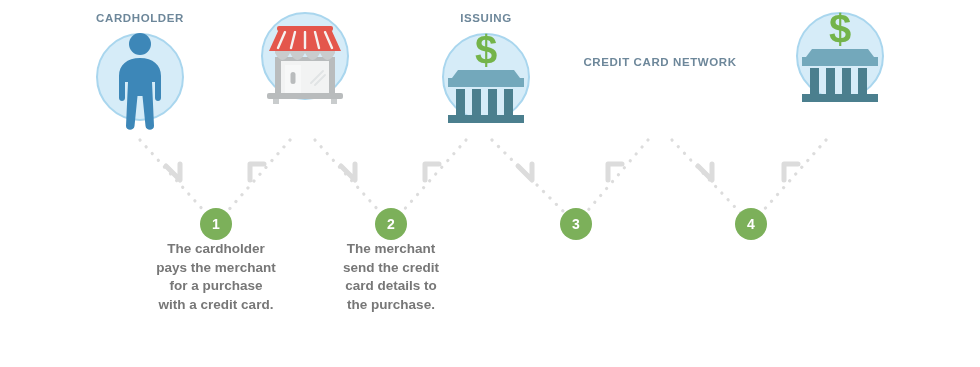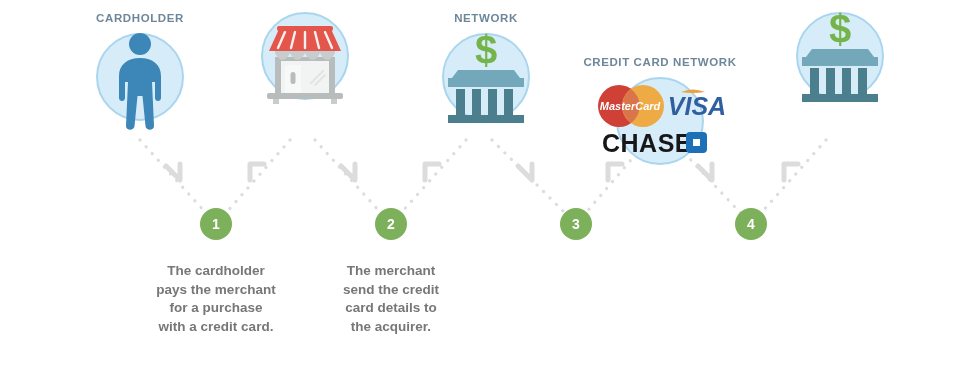--- a/index.html
+++ b/index.html
@@ -78,21 +78,20 @@
     margin: 0 auto;
     border-radius: 50%;
     background: #7cb05a;
     color: #ffffff;
     font-size: 14px;
     font-weight: bold;
     line-height: 32px;
     text-align: center;
   }
   .step-text {
-    margin-top: 22px;
     font-size: 13.5px;
     font-weight: bold;
     line-height: 18.5px;
     color: #777777;
     white-space: pre-line;
   }
 
   
   .brands {
     position: absolute;
@@ -181,61 +180,39 @@
         <rect x="32" y="25" width="56" height="5" rx="2" fill="#e4564c"></rect>
 
         <rect x="22" y="92" width="76" height="6" rx="2" fill="#b9bcbd"></rect>
         <rect x="28" y="98" width="6" height="5" fill="#c9cccd"></rect>
         <rect x="86" y="98" width="6" height="5" fill="#c9cccd"></rect>
       </svg>
     </div>
   </div>
 
   <div class="actor" style="left:401px;">
-    <div class="actor-label">NETWORK</div>
+    <div class="actor-label">ISSUING</div>
     <div class="actor-circle">
       <svg class="actor-art" viewBox="0 0 120 110" xmlns="http://www.w3.org/2000/svg">
         <text x="60" y="42" text-anchor="middle" font-family="Liberation Sans, sans-serif" font-size="40" font-weight="bold" fill="#74b44a">$</text>
         <path d="M26,56 L32,48 L88,48 L94,56 z" fill="#73a8bb"></path>
         <rect x="22" y="56" width="76" height="9" fill="#73a8bb"></rect>
         <g fill="#4b7f8e">
           <rect x="30" y="67" width="9" height="26"></rect>
           <rect x="46" y="67" width="9" height="26"></rect>
           <rect x="62" y="67" width="9" height="26"></rect>
           <rect x="78" y="67" width="9" height="26"></rect>
         </g>
         <rect x="22" y="93" width="76" height="8" fill="#4b7f8e"></rect>
       </svg>
     </div>
   </div>
 
   <div class="actor" style="left:575px;margin-top:44px;">
     <div class="actor-label">CREDIT CARD NETWORK</div>
-    <div class="actor-circle">
-      <svg class="brands" viewBox="0 0 150 90" xmlns="http://www.w3.org/2000/svg">
-
-        <g>
-          <circle cx="34" cy="30" r="21" fill="#cf4037"></circle>
-          <circle cx="58" cy="30" r="21" fill="#eeab45"></circle>
-          <path d="M46,13 a21,21 0 0 0 0,34 a21,21 0 0 0 0,-34 z" fill="#d9744b"></path>
-          <text x="45" y="34" text-anchor="middle" font-family="Liberation Sans, sans-serif" font-size="11" font-weight="bold" font-style="italic" fill="#ffffff">MasterCard</text>
-        </g>
-
-        <g>
-          <text x="112" y="39" text-anchor="middle" font-family="Liberation Sans, sans-serif" font-size="25" font-weight="bold" font-style="italic" fill="#2f5f9e">VISA</text>
-          <path d="M96,16 q12,-5 24,0 q-12,2 -24,0 z" fill="#e8a33d"></path>
-        </g>
-
-        <g>
-          <text x="62" y="76" text-anchor="middle" font-family="Liberation Sans, sans-serif" font-size="25" font-weight="bold" fill="#17171a" letter-spacing="0.5">CHASE</text>
-          <rect x="101" y="56" width="21" height="21" rx="4" fill="#1d6fb8"></rect>
-          <rect x="108" y="63" width="7" height="7" fill="#ffffff"></rect>
-        </g>
-      </svg>
-    </div>
   </div>
 
   <div class="actor" style="left:755px;">
     <div class="actor-circle">
       <svg class="actor-art" viewBox="0 0 120 110" xmlns="http://www.w3.org/2000/svg">
         <text x="60" y="42" text-anchor="middle" font-family="Liberation Sans, sans-serif" font-size="40" font-weight="bold" fill="#74b44a">$</text>
         <path d="M26,56 L32,48 L88,48 L94,56 z" fill="#73a8bb"></path>
         <rect x="22" y="56" width="76" height="9" fill="#73a8bb"></rect>
         <g fill="#4b7f8e">
           <rect x="30" y="67" width="9" height="26"></rect>
@@ -254,21 +231,21 @@
 pays the merchant
 for a purchase
 with a credit card.</div>
   </div>
 
   <div class="step" style="left:301px;">
     <div class="step-badge">2</div>
     <div class="step-text">The merchant
 send the credit
 card details to
-the acquirer.</div>
+the purchase.</div>
   </div>
 
   <div class="step" style="left:486px;">
     <div class="step-badge">3</div>
   </div>
 
   <div class="step" style="left:661px;">
     <div class="step-badge">4</div>
   </div>
 

